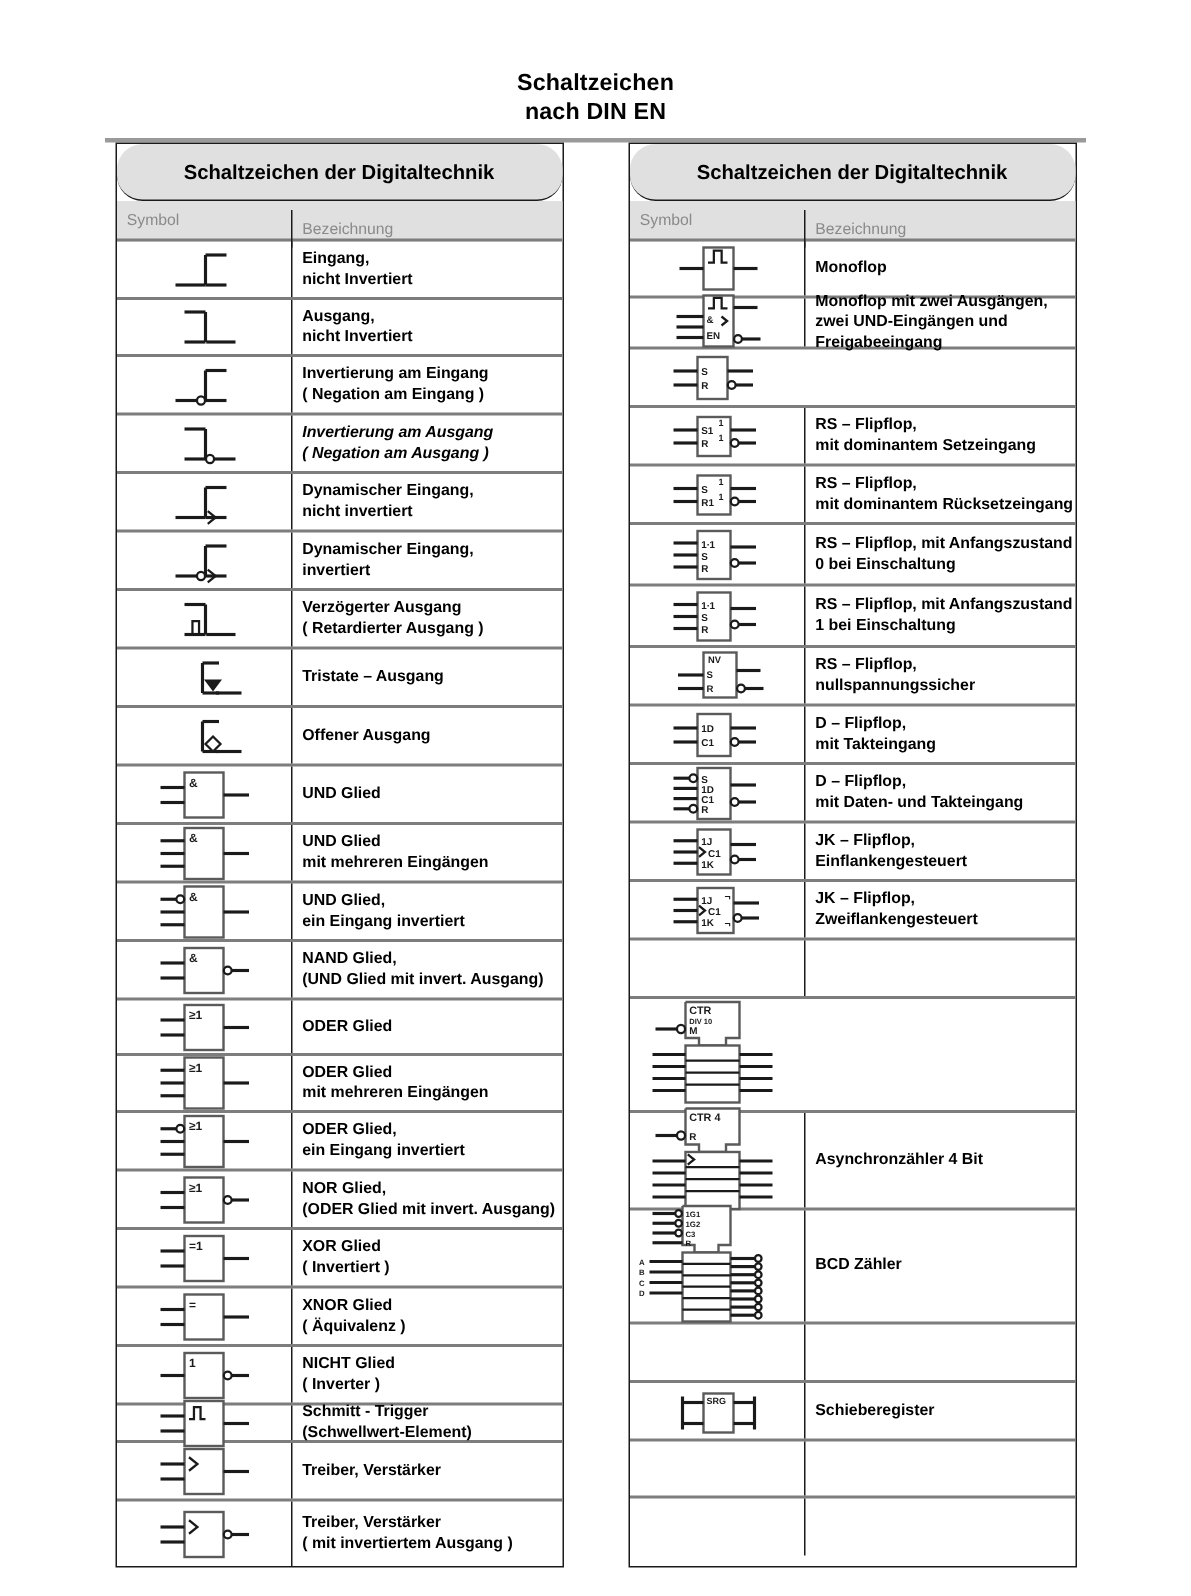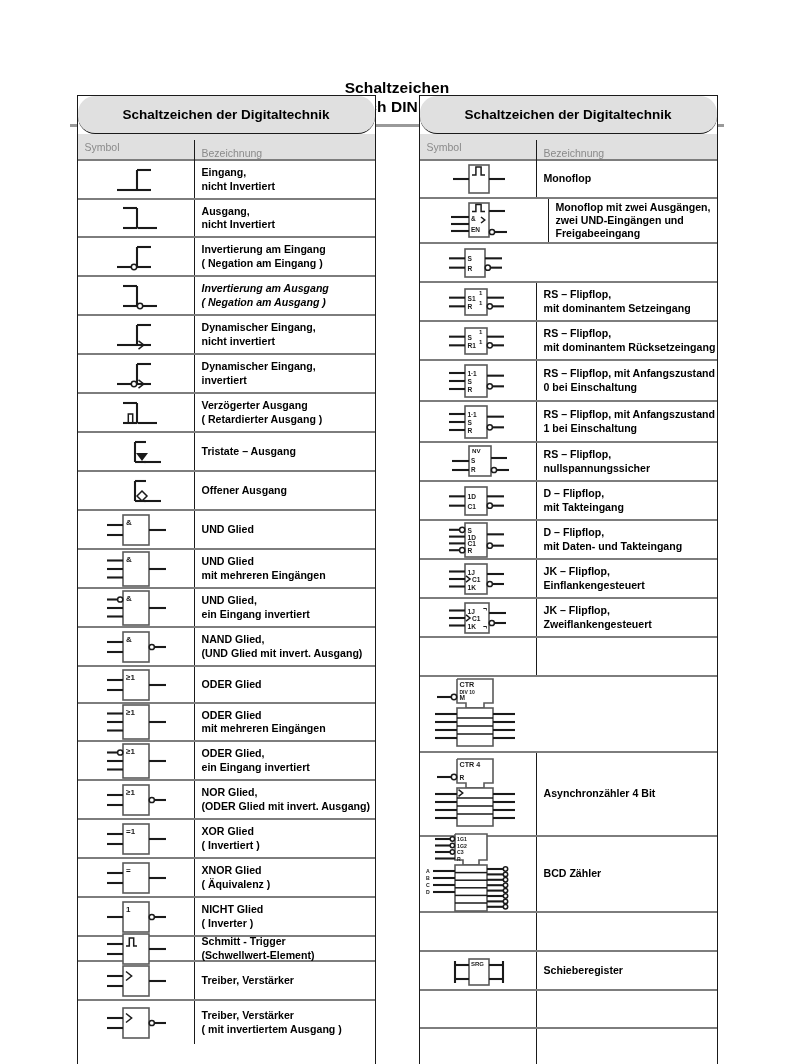--- a/index.html
+++ b/index.html
@@ -12,22 +12,21 @@
     height: 1064px;
     font-family: "Liberation Sans", sans-serif;
     color: #000000;
     position: relative;
     overflow: hidden;
   }
 
   
   #title-block {
     text-align: center;
-    padding-top: 34px;
-    margin-top: 44px;
+    padding-top: 46px;
   }
   #title-block .tline {
     font-size: 15.5px;
     font-weight: bold;
     line-height: 19px;
     letter-spacing: 0.1px;
   }
   #title-rule {
     margin: 8px auto 0 auto;
     width: 654px;
@@ -508,21 +507,21 @@
               <rect x="30" y="6" width="20" height="28" class="bx"></rect>
               <polyline points="33,16 36.9,16 36.9,8 42.1,8 42.1,16 46,16" class="st w1"></polyline>
               <line x1="14" y1="20" x2="30" y2="20" class="st w2"></line>
               <line x1="50" y1="20" x2="66" y2="20" class="st w2"></line>
             </svg>
           </div>
           <div class="cell-desc">
             <span>Monoflop</span>
           </div>
         </div>
-        <div class="row" style="height: 45px; gap: 12px;">
+        <div class="row" style="height: 34px;">
           <div class="cell-sym">
             <svg width="78" height="44" viewBox="0 0 78 44">
               <rect x="30" y="4" width="20" height="34" class="bx"></rect>
               <polyline points="33,12.5 36.9,12.5 36.9,5.5 42.1,5.5 42.1,12.5 46,12.5" class="st w1"></polyline>
               <text x="32" y="22" class="glyph" font-size="6.5" text-anchor="start">&amp;</text>
               <text x="32" y="33" class="glyph" font-size="6.5" text-anchor="start">EN</text>
               <line x1="12" y1="18" x2="30" y2="18" class="st w2"></line>
               <line x1="12" y1="25" x2="30" y2="25" class="st w2"></line>
               <line x1="12" y1="32" x2="30" y2="32" class="st w2"></line>
               <line x1="50" y1="12" x2="66" y2="12" class="st w2"></line>
@@ -757,21 +756,21 @@
               <line x1="70" y1="47" x2="92" y2="47" class="st w2"></line>
               <line x1="34" y1="51" x2="70" y2="51" class="st w1"></line>
               <line x1="12" y1="55" x2="34" y2="55" class="st w2"></line>
               <line x1="70" y1="55" x2="92" y2="55" class="st w2"></line>
               <line x1="34" y1="59" x2="70" y2="59" class="st w1"></line>
               <line x1="12" y1="63" x2="34" y2="63" class="st w2"></line>
               <line x1="70" y1="63" x2="92" y2="63" class="st w2"></line>
             </svg>
           </div>
         </div>
-        <div class="row" style="height: 84px; justify-content: space-between;">
+        <div class="row" style="height: 65px; justify-content: space-between;">
           <div class="cell-sym">
             <svg width="110" height="78" viewBox="0 0 110 78">
               <polyline points="34,4 70,4 70,28 61,28 61,33 43,33 43,28 34,28 34,4" class="bx"></polyline>
               <text x="36.5" y="12" class="glyph" font-size="7.2" text-anchor="start">CTR 4</text>
               <line x1="14" y1="22" x2="28.5" y2="22" class="st w2"></line>
               <circle cx="31" cy="22" r="2.7" class="st w1"></circle>
               <text x="36.5" y="25" class="glyph" font-size="6.6" text-anchor="start">R</text>
               <rect x="34" y="33" width="36" height="38" class="bx"></rect>
               <line x1="12" y1="39" x2="34" y2="39" class="st w2"></line>
               <line x1="70" y1="39" x2="92" y2="39" class="st w2"></line>

